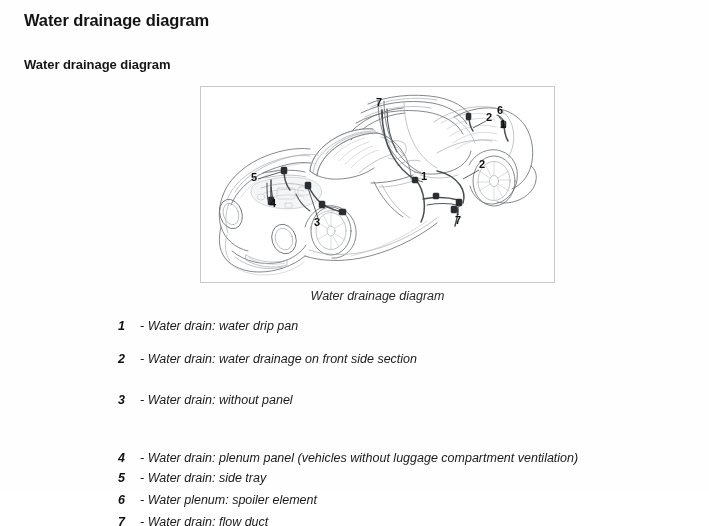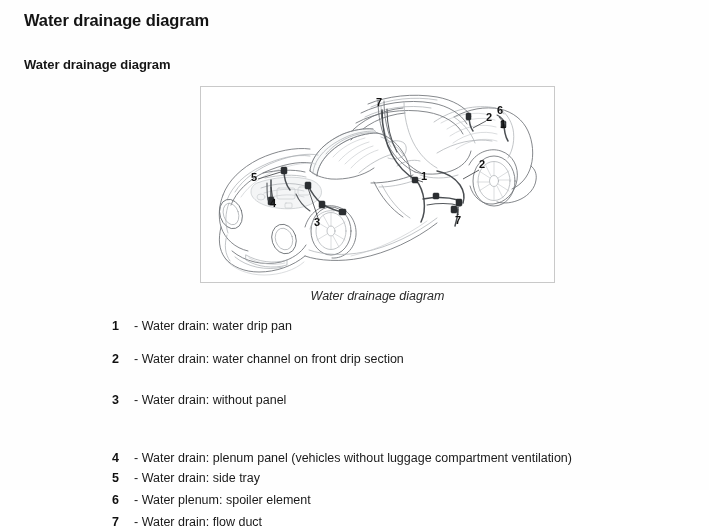--- a/index.html
+++ b/index.html
@@ -69,23 +69,24 @@
     color: #2a2a2a;
   }
   .legend {
     position: absolute;
     left: 0;
     top: 311px;
     width: 709px;
   }
   .legend-item {
     position: absolute;
-    left: 112px;
+    left: 118px;
     height: 16px;
     white-space: nowrap;
+    font-style: italic;
   }
   .legend-num {
     display: inline-block;
     width: 22px;
     font-size: 12.5px;
     font-weight: bold;
     color: #111;
   }
   .legend-text {
     font-size: 12.5px;
@@ -339,21 +340,21 @@
     </svg>
   </div>
 
   <div class="fig-caption">Water drainage diagram</div>
 
   <div class="legend">
     <div class="legend-item i1">
       <span class="legend-num">1</span><span class="legend-text">- Water drain: water drip pan</span>
     </div>
     <div class="legend-item i2">
-      <span class="legend-num">2</span><span class="legend-text">- Water drain: water  channel on front drip section</span>
+      <span class="legend-num">2</span><span class="legend-text">- Water drain: water  drainage on front side section</span>
     </div>
     <div class="legend-item i3">
       <span class="legend-num">3</span><span class="legend-text">- Water drain: without panel</span>
     </div>
     <div class="legend-item i4">
       <span class="legend-num">4</span><span class="legend-text">- Water drain: plenum panel (vehicles without luggage compartment ventilation)</span>
     </div>
     <div class="legend-item i5">
       <span class="legend-num">5</span><span class="legend-text">- Water drain: side tray</span>
     </div>

